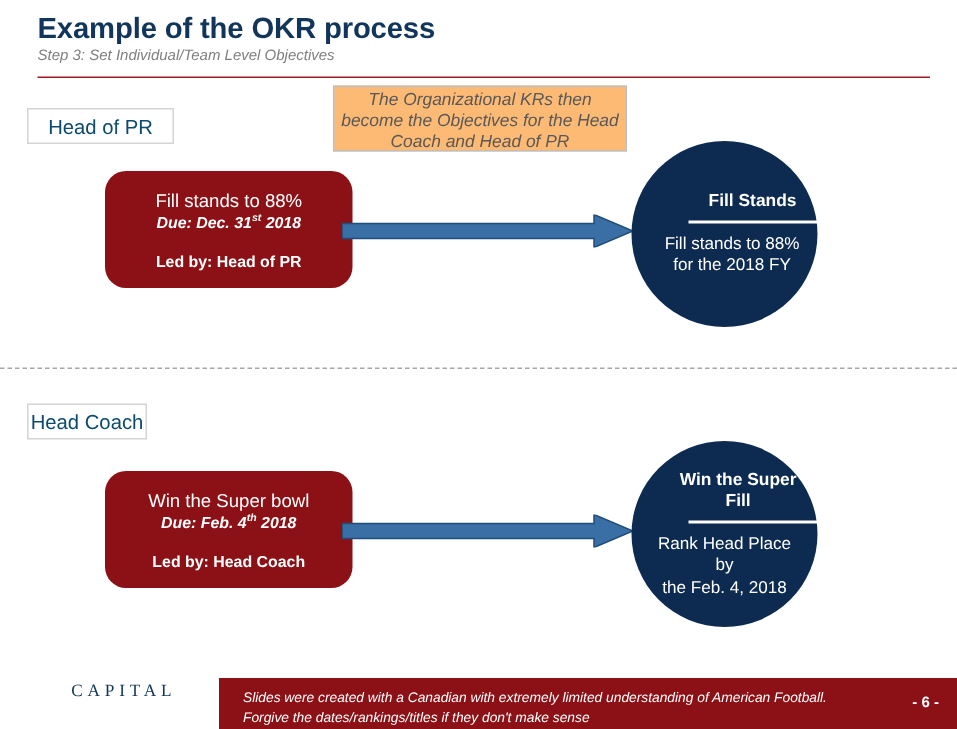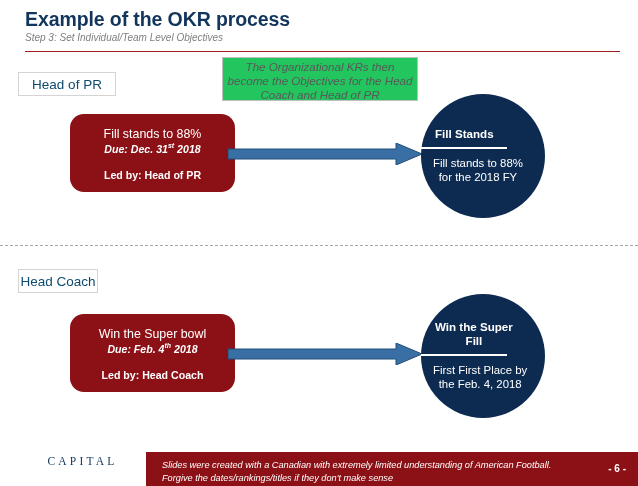--- a/index.html
+++ b/index.html
@@ -69,21 +69,21 @@
     width: 196px;
     height: 44px;
     border: 1px solid #BFBFBF;
     box-sizing: border-box;
     color: #595959;
     font-size: 11.6px;
     font-style: italic;
     line-height: 14px;
     text-align: center;
     padding-top: 2px;
-    background: #22c55e;
+    background: #fdba74;
   }
 
   
   .red-card {
     position: absolute;
     width: 165px;
     height: 78px;
     background: #8C1116;
     border-radius: 14px;
     color: #FFFFFF;
@@ -130,21 +130,21 @@
     position: absolute;
     width: 124px;
     height: 124px;
     border-radius: 50%;
     background: #0D2B50;
     color: #FFFFFF;
     text-align: center;
     box-sizing: border-box;
     display: flex;
     flex-direction: column;
-    align-items: flex-start;
+    align-items: flex-end;
     justify-content: center;
   }
   #navy-circle-pr    { left: 421px; top: 94px; }
   #navy-circle-coach { left: 421px; top: 294px; }
   .navy-circle .nc-title {
     font-size: 11.6px;
     font-weight: bold;
     line-height: 14px;
     padding: 0 14px;
   }
@@ -275,21 +275,21 @@
   <polygon points="0,6 168,6 168,0 194,11 168,22 168,16 0,16" fill="#3A6FA5" stroke="#1F4E79" stroke-width="1"></polygon>
 </svg>
 
 <div class="navy-circle" id="navy-circle-coach">
   <div class="nc-title">
     <div>Win the Super</div>
     <div>Fill</div>
   </div>
   <div class="nc-divider"></div>
   <div class="nc-body">
-    <div>First First Place by</div>
+    <div>Rank Head Place by</div>
     <div>the Feb. 4, 2018</div>
   </div>
 </div>
 
 <div id="footer-band"></div>
 
 <div id="brand-logo">
   <div class="bl-sub">CAPITAL</div>
 </div>
 

